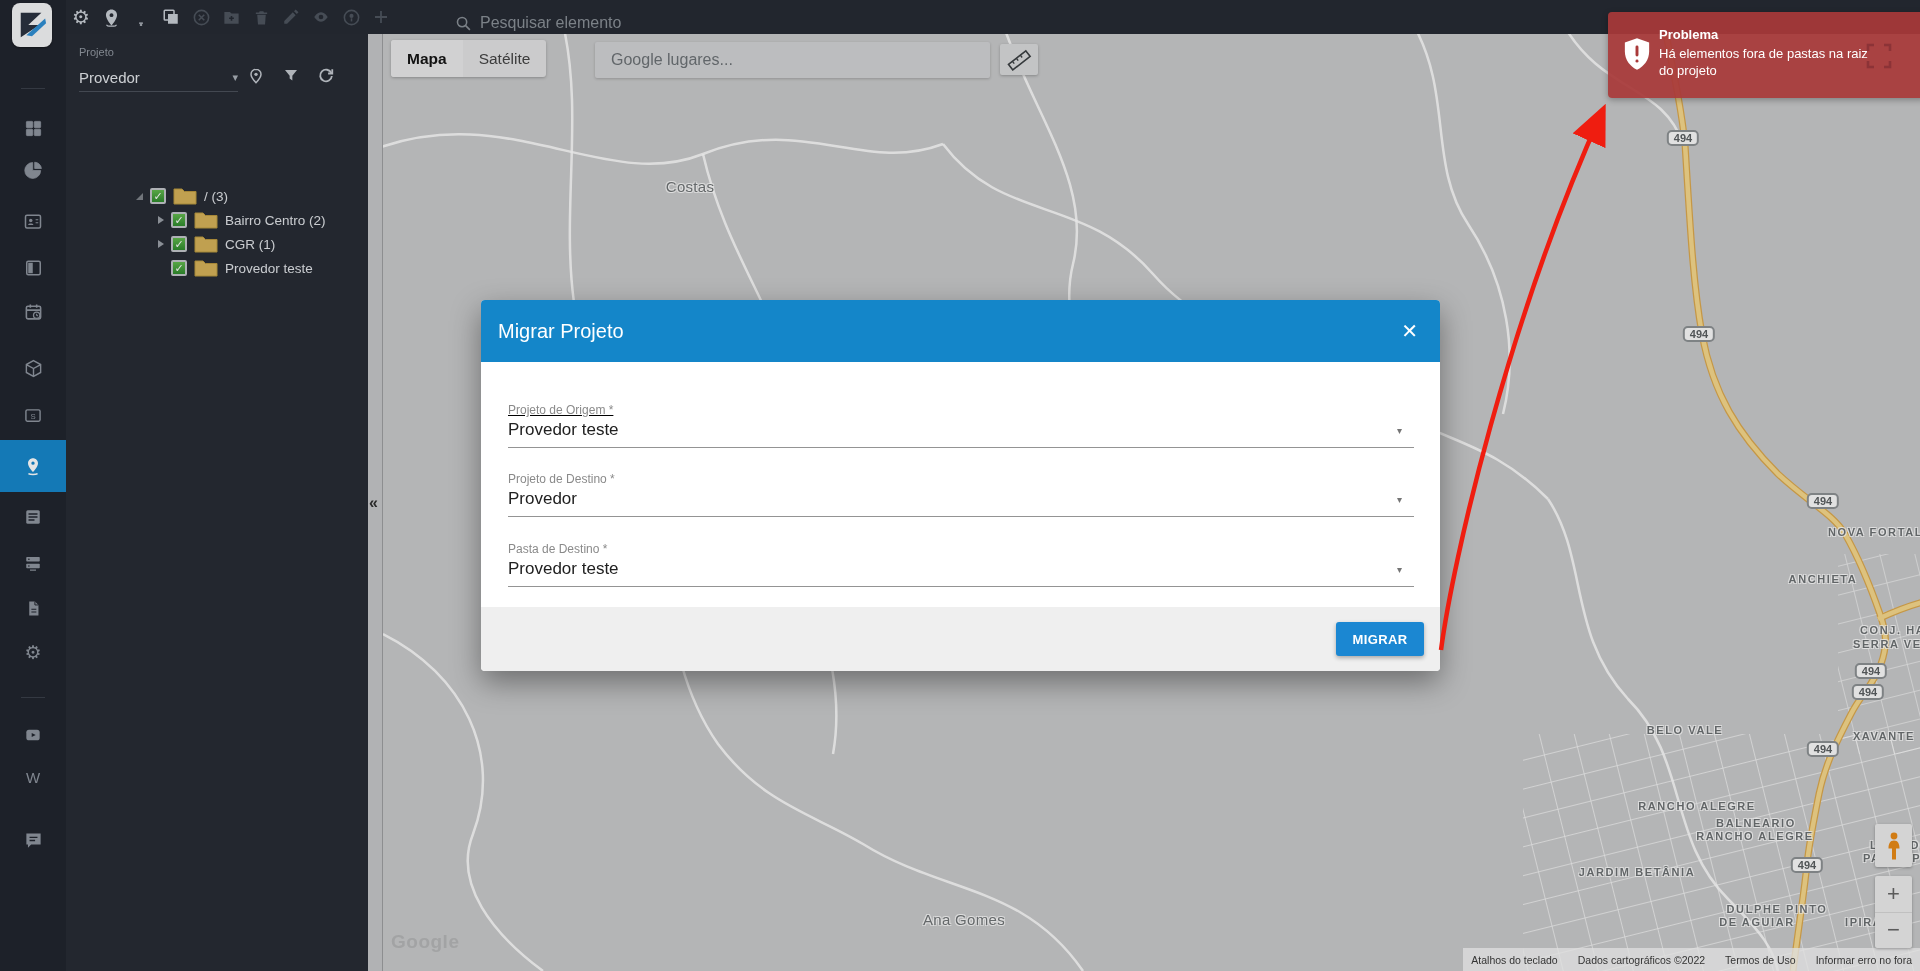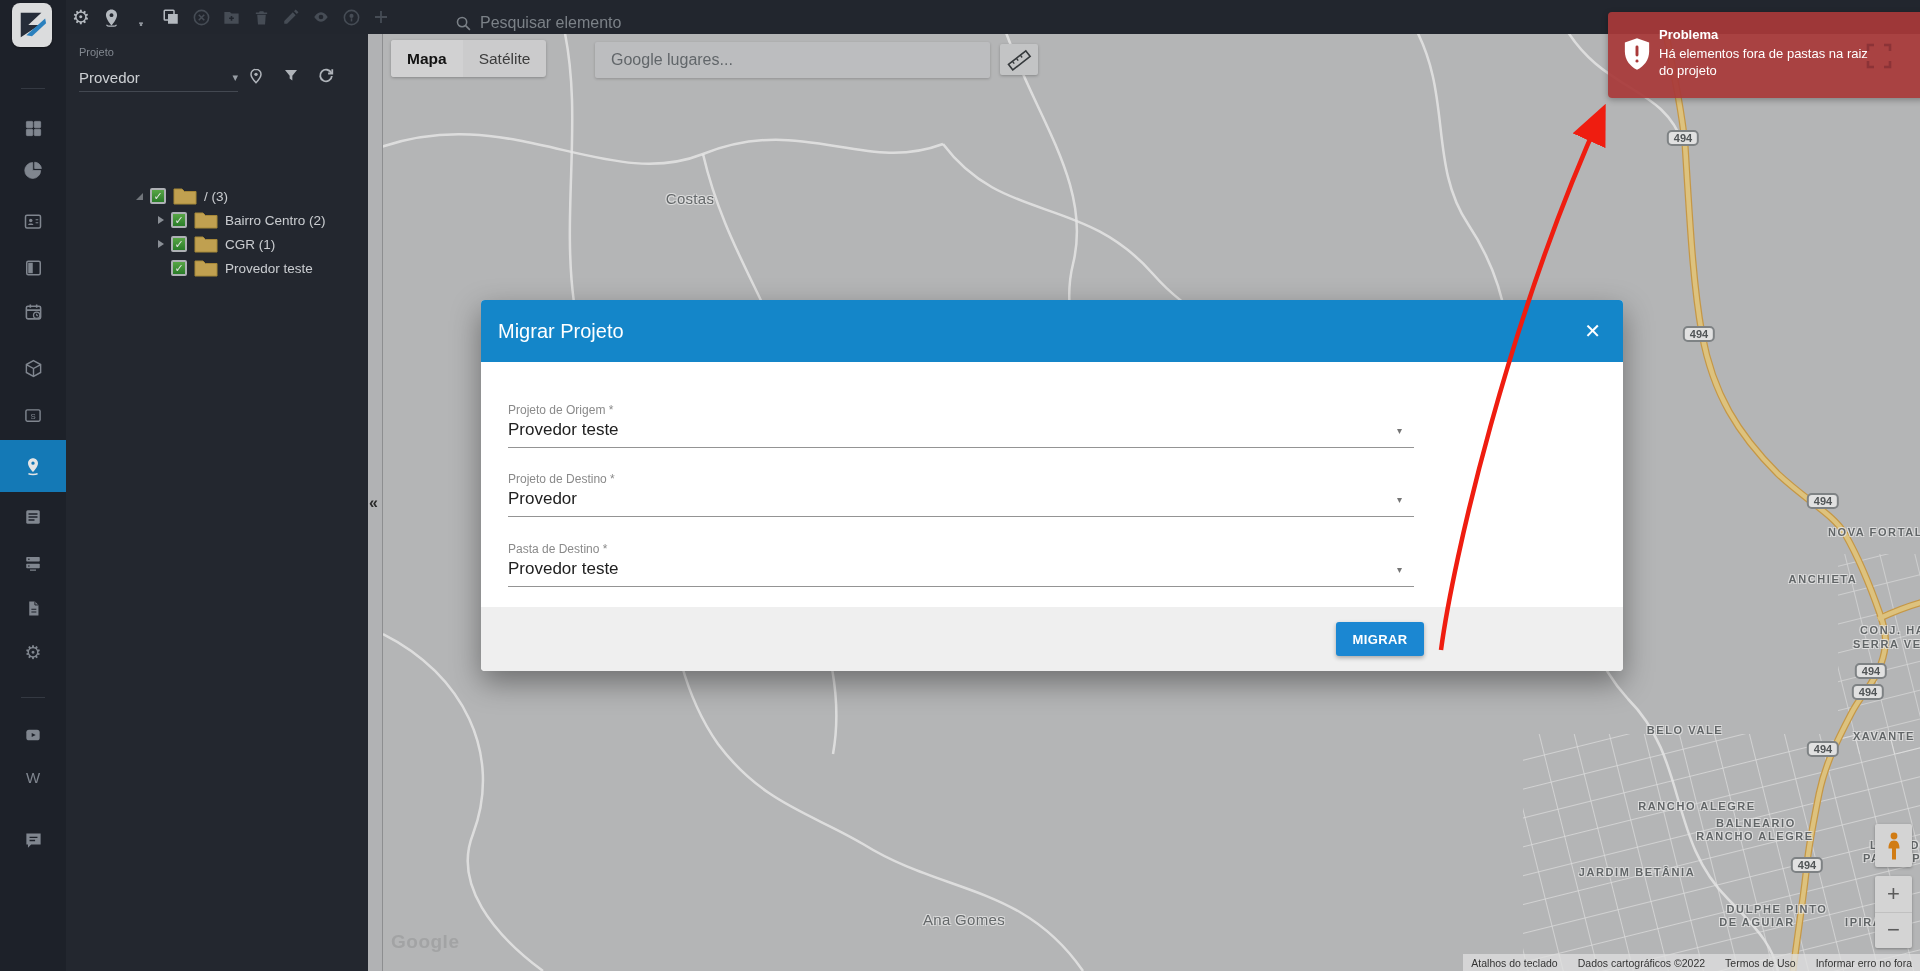--- a/index.html
+++ b/index.html
@@ -51,29 +51,29 @@
   .maptype .seg.sel { font-weight:bold; color:#151515; background:#e9e9ea; }
   .places { position:absolute; left:212px; top:8px; width:395px; height:36px; background:#d2d3d5; border-radius:2px; display:flex; align-items:center; padding:0 16px; font-size:16px; color:#6d7276; box-shadow:0 1px 3px rgba(0,0,0,.2); }
   .ruler-btn { position:absolute; left:617px; top:10px; width:38px; height:31px; background:#dadbdc; border-radius:2px; box-shadow:0 1px 3px rgba(0,0,0,.25); display:flex; align-items:center; justify-content:center; cursor:pointer; }
   .town { position:absolute; font-size:11px; font-weight:bold; letter-spacing:1.6px; color:#6d7173; white-space:nowrap;
           text-shadow:-1px -1px 0 rgba(255,255,255,.75), 1px -1px 0 rgba(255,255,255,.75), -1px 1px 0 rgba(255,255,255,.75), 1px 1px 0 rgba(255,255,255,.75); }
   .ctr { transform:translate(-50%,-50%); }
   .locality { position:absolute; font-size:15px; letter-spacing:.3px; color:#707476; transform:translate(-50%,-50%);
           text-shadow:-1px -1px 0 rgba(255,255,255,.7), 1px -1px 0 rgba(255,255,255,.7), -1px 1px 0 rgba(255,255,255,.7), 1px 1px 0 rgba(255,255,255,.7); }
   .shield { position:absolute; transform:translate(-50%,-50%); background:#fbfbfb; border:2px solid #8d9194; border-radius:5px; padding:0 5px; font-size:11px; font-weight:bold; color:#5b5f61; }
   .google { position:absolute; left:8px; bottom:18px; font-size:19px; font-weight:bold; letter-spacing:.5px; color:#b5b6b7; }
-  .attrib { position:absolute; right:0; bottom:0; height:17px; background:rgba(248,248,248,.78); display:flex; align-items:center; gap:20px; padding:0 8px; font-size:10.5px; color:#3a3a3a; }
+  .attrib { position:absolute; right:0; bottom:0; height:23px; background:rgba(248,248,248,.78); display:flex; align-items:center; gap:20px; padding:0 8px; font-size:10.5px; color:#3a3a3a; }
   .zoomctl { position:absolute; right:8px; bottom:23px; width:37px; height:72px; background:#ececed; border-radius:2px; box-shadow:0 1px 3px rgba(0,0,0,.3); display:flex; flex-direction:column; }
   .zoomctl div { flex:1; display:flex; align-items:center; justify-content:center; font-size:22px; color:#666; cursor:pointer; }
   .zoomctl .zi { border-bottom:1px solid #d6d6d6; }
   .pegman-box { position:absolute; right:8px; bottom:104px; width:37px; height:43px; background:#ececed; border-radius:2px; box-shadow:0 1px 3px rgba(0,0,0,.3); display:flex; align-items:center; justify-content:center; cursor:pointer; }
 
   
   .backdrop { position:absolute; left:0; top:0; width:1920px; height:971px; background:rgba(0,0,0,.10); z-index:30; }
-  .modal { position:absolute; left:481px; top:300px; width:1142px; height:371px; background:#fff; border-radius:4px; box-shadow:0 11px 30px rgba(0,0,0,.4); z-index:40; overflow:hidden; }
+  .modal { position:absolute; left:481px; top:300px; width:959px; height:371px; background:#fff; border-radius:4px; box-shadow:0 11px 30px rgba(0,0,0,.4); z-index:40; overflow:hidden; }
   .modal-header { position:absolute; left:0; top:0; width:100%; height:62px; background:#1486c9; display:flex; align-items:center; justify-content:space-between; padding:0 22px 0 17px; }
   .modal-title { color:#fff; font-size:20px; }
   .modal-close { color:#fff; font-size:20px; cursor:pointer; line-height:1; }
   .field { position:absolute; left:27px; width:906px; }
   .f-label { font-size:12px; color:#8a8a8a; }
   .f-value { position:absolute; left:0; top:17px; font-size:17px; color:#212121; }
   .f-line { position:absolute; left:0; top:44px; width:906px; border-bottom:1px solid #949494; }
   .f-caret { position:absolute; right:12px; top:22px; color:#757575; font-size:10px; }
   .modal-footer { position:absolute; left:0; bottom:0; width:100%; height:64px; background:#efefef; }
   .migrar-btn { position:absolute; left:855px; top:15px; width:88px; height:34px; background:#1b87d2; color:#fff; border:none; border-radius:3px;
@@ -124,21 +124,21 @@
   <div class="places">Google lugares...</div>
   <div class="ruler-btn">
     <svg width="26" height="22" viewBox="0 0 26 22">
       <g transform="rotate(-38 13 11)">
         <rect x="2" y="8" width="22" height="7" fill="none" stroke="#3c4043" stroke-width="1.6"></rect>
         <path d="M7,8 v3 M12,8 v3 M17,8 v3" stroke="#3c4043" stroke-width="1.4"></path>
       </g>
     </svg>
   </div>
 
-  <div class="locality" style="left:307px; top:164px;text-align:right;">Costas</div>
+  <div class="locality" style="left:307px; top:152px;text-align:right;">Costas</div>
   <div class="locality" style="left:581px; top:885px;">Ana Gomes</div>
   <div class="town" style="left:1445px; top:492px;">NOVA FORTALEZ</div>
   <div class="town ctr" style="left:1440px; top:545px;">ANCHIETA</div>
   <div class="town" style="left:1477px; top:590px;">CONJ. HAB</div>
   <div class="town" style="left:1470px; top:604px;">SERRA VERD</div>
   <div class="town ctr" style="left:1302px; top:696px;">BELO VALE</div>
   <div class="town ctr" style="left:1501px; top:702px;">XAVANTE</div>
   <div class="town ctr" style="left:1314px; top:772px;">RANCHO ALEGRE</div>
   <div class="town ctr" style="left:1373px; top:789px;">BALNEARIO</div>
   <div class="town ctr" style="left:1372px; top:802px;">RANCHO ALEGRE</div>
@@ -412,21 +412,21 @@
   <span>«</span>
 </div>
 
 <div class="backdrop"></div>
 
 <div class="modal">
   <div class="modal-header">
     <span class="modal-title">Migrar Projeto</span>
     <span class="modal-close">✕</span>
   </div>
-  <div class="field" style="top:103px;">
+  <div class="field" style="top:103px;text-decoration:underline;">
     <div class="f-label">Projeto de Origem *</div>
     <div class="f-value">Provedor teste</div>
     <span class="f-caret">▾</span>
     <div class="f-line"></div>
   </div>
   <div class="field" style="top:172px;">
     <div class="f-label">Projeto de Destino *</div>
     <div class="f-value">Provedor</div>
     <span class="f-caret">▾</span>
     <div class="f-line"></div>

